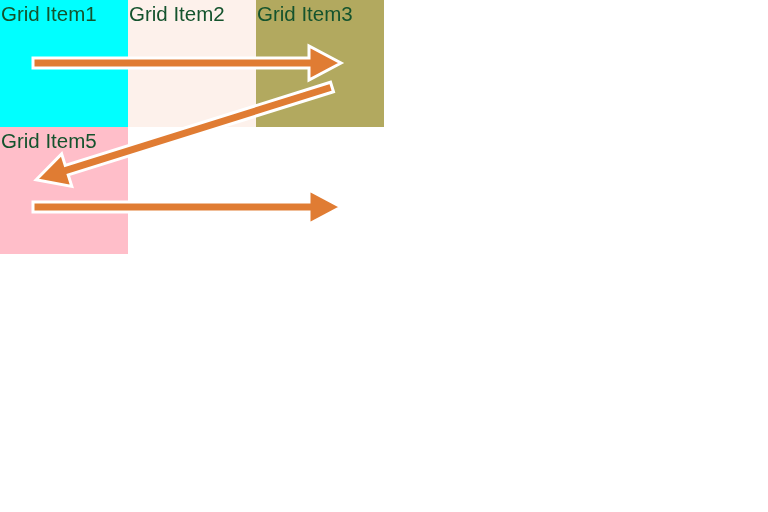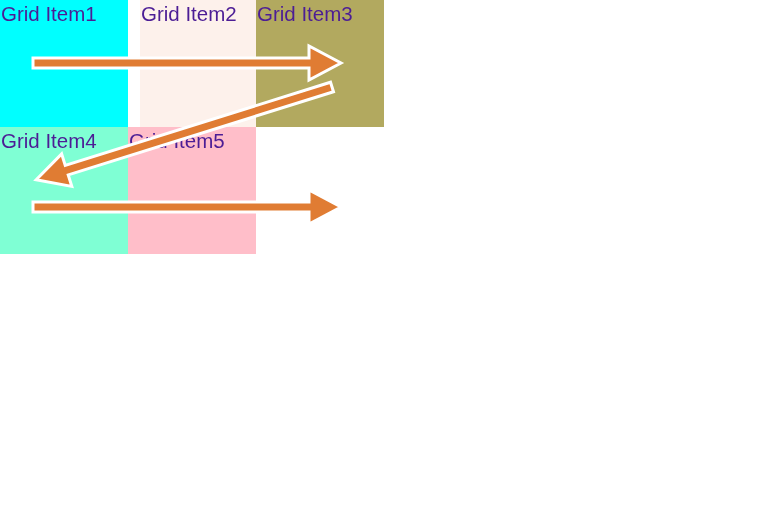--- a/index.html
+++ b/index.html
@@ -24,21 +24,21 @@
     grid-template-columns: repeat(3, 128px);
     grid-template-rows: repeat(2, 127px);
   }
   .grid-item {
     box-sizing: border-box;
     padding: 2px 0 0 1px;
   }
   .grid-item .label {
     font-size: 20.5px;
     line-height: 1.15;
-    color: #4c1d95;
+    color: #14532d;
     letter-spacing: 0px;
     white-space: nowrap;
   }
   .arrow-overlay {
     position: absolute;
     top: 0;
     left: 0;
     width: 400px;
     height: 260px;
     pointer-events: none;
@@ -48,28 +48,25 @@
     stroke-linejoin: miter;
   }
 </style>
 </head>
 <body>
 
 <div class="grid-container">
   <div class="grid-item" style="background-color: rgb(0, 255, 255);">
     <span class="label">Grid Item1</span>
   </div>
-  <div class="grid-item" style="background-color: rgb(253, 241, 235); margin-left: 12px;">
+  <div class="grid-item" style="background-color: rgb(253, 241, 235);">
     <span class="label">Grid Item2</span>
   </div>
   <div class="grid-item" style="background-color: rgb(178, 169, 95);">
     <span class="label">Grid Item3</span>
-  </div>
-  <div class="grid-item" style="background-color: rgb(127, 255, 212);">
-    <span class="label">Grid Item4</span>
   </div>
   <div class="grid-item" style="background-color: rgb(255, 190, 201);">
     <span class="label">Grid Item5</span>
   </div>
 </div>
 
 <svg class="arrow-overlay" viewBox="0 0 400 260" xmlns="http://www.w3.org/2000/svg">
 
   <polygon points="0,-5 276,-5 276,-17 308,0 276,17 276,5 0,5" transform="translate(33,63)" style="fill: rgb(224, 124, 51); stroke: rgb(255, 255, 255);"></polygon>
 

